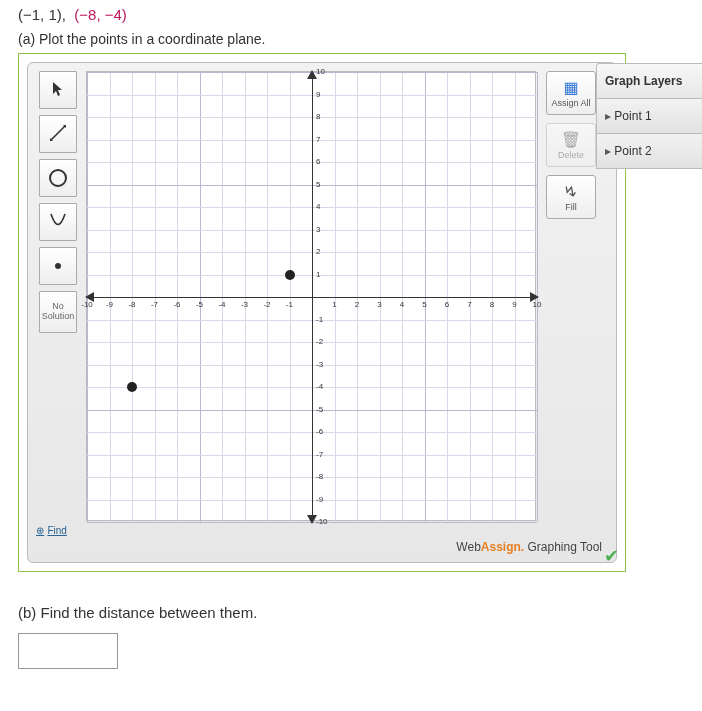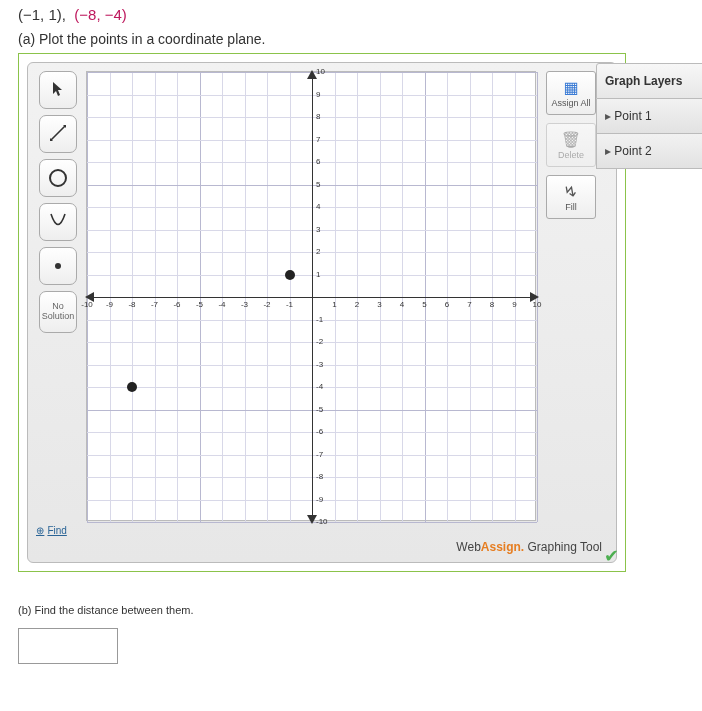--- a/index.html
+++ b/index.html
@@ -5,21 +5,21 @@
     * { box-sizing: border-box; margin: 0; padding: 0; }
     body { font-family: Verdana, Arial, sans-serif; font-size: 13px; color: #333; background: #fff; width: 702px; }
     .points-line { padding: 6px 0 4px 18px; font-size: 15px; }
     .p1 { color: #333; }
     .p2 { color: #be185d; }
     .part-label { padding: 4px 13px 6px 18px; font-size: 14px; color: #333; }
     .tool-container { margin: 0 18px 6px 18px; border: 1px solid #8bc34a; padding: 8px; position: relative; width: 608px; }
     .tool-inner { border: 1px solid #bbb; border-radius: 6px; background: linear-gradient(#f2f2f2,#e7e7e7); padding: 8px; position: relative; overflow: visible; }
     .tool-row { display: flex; gap: 6px; }
     .toolbar { width: 44px; display: flex; flex-direction: column; gap: 6px; align-items: center; }
-    .tool-btn { width: 38px; height: 38px; background: linear-gradient(#fff,#eee); border: 1px solid #aaa; border-radius: 7px; display: flex; align-items: center; justify-content: center; font-size: 15px; cursor: pointer; }
+    .tool-btn { width: 38px; height: 38px; background: linear-gradient(#fff,#eee); border: 1px solid #aaa; border-radius: 1px; display: flex; align-items: center; justify-content: center; font-size: 15px; cursor: pointer; }
     .tool-btn.nosol { height: 42px; font-size: 9px; line-height: 1.1; text-align: center; color: #666; }
     .circle-shape { width: 18px; height: 18px; border: 2px solid #333; border-radius: 50%; }
     .dot-shape { width: 6px; height: 6px; background: #333; border-radius: 50%; }
     .graph-area { width: 450px; height: 450px; background: #fff; border: 1px solid #bbb; position: relative; }
     .right-toolbar { width: 58px; display: flex; flex-direction: column; gap: 8px; align-items: center; }
     .right-btn { width: 50px; height: 44px; background: linear-gradient(#fff,#eee); border: 1px solid #aaa; border-radius: 3px; display: flex; flex-direction: column; align-items: center; justify-content: center; font-size: 9px; color: #555; cursor: pointer; }
     .right-btn .ico { font-size: 16px; margin-bottom: 1px; }
     .grid-line { position: absolute; background: #d8d8e8; }
     .grid-line.major { background: #b8b8d0; }
     .axis { position: absolute; background: #333; }
@@ -33,21 +33,21 @@
     .help-link { margin-top: 4px; font-size: 10px; color: #2a6496; text-decoration: underline; display: flex; align-items: center; gap: 3px; cursor: pointer; }
     .footer-brand { text-align: right; font-size: 12px; color: #444; padding: 4px 6px 0 0; }
     .footer-brand b.orng { color: #e67e22; }
     .layers-panel { position: absolute; top: 0; right: -90px; width: 110px; }
     .layers-header { background: linear-gradient(#f7f7f7,#e7e7e7); border: 1px solid #bbb; border-radius: 3px 3px 0 0; padding: 10px 8px; font-weight: bold; font-size: 12px; }
     .layer-item { background: linear-gradient(#f2f2f2,#e2e2e2); border: 1px solid #bbb; border-top: 0; padding: 10px 8px; font-size: 12px; cursor: pointer; }
     .layer-item::before { content: '▸ '; color: #555; }
     .submission { margin: 16px 0 0 6px; color: #2a6496; text-decoration: underline; font-size: 13px; cursor: pointer; }
     .submission-ico { display: inline-block; width: 10px; height: 10px; border: 1px solid #2a6496; font-size: 9px; line-height: 9px; text-align: center; margin-right: 4px; color: #2a6496; }
     .checkmark { position: absolute; bottom: 4px; right: 6px; color: #4caf50; font-size: 18px; }
-    .part-b { padding: 26px 0 6px 18px; font-size: 11px; }
+    .part-b { padding: 26px 0 6px 18px; font-size: 15px; }
     .answer-box { margin: 6px 0 0 18px; width: 100px; height: 36px; border: 1px solid #999; background: #fff; }
   </style>
 </head>
 <body>
 
 
 
 <div class="points-line">
   <span class="p1">(−1, 1),</span>&nbsp;&nbsp;<span class="p2">(−8, −4)</span>
 </div>

